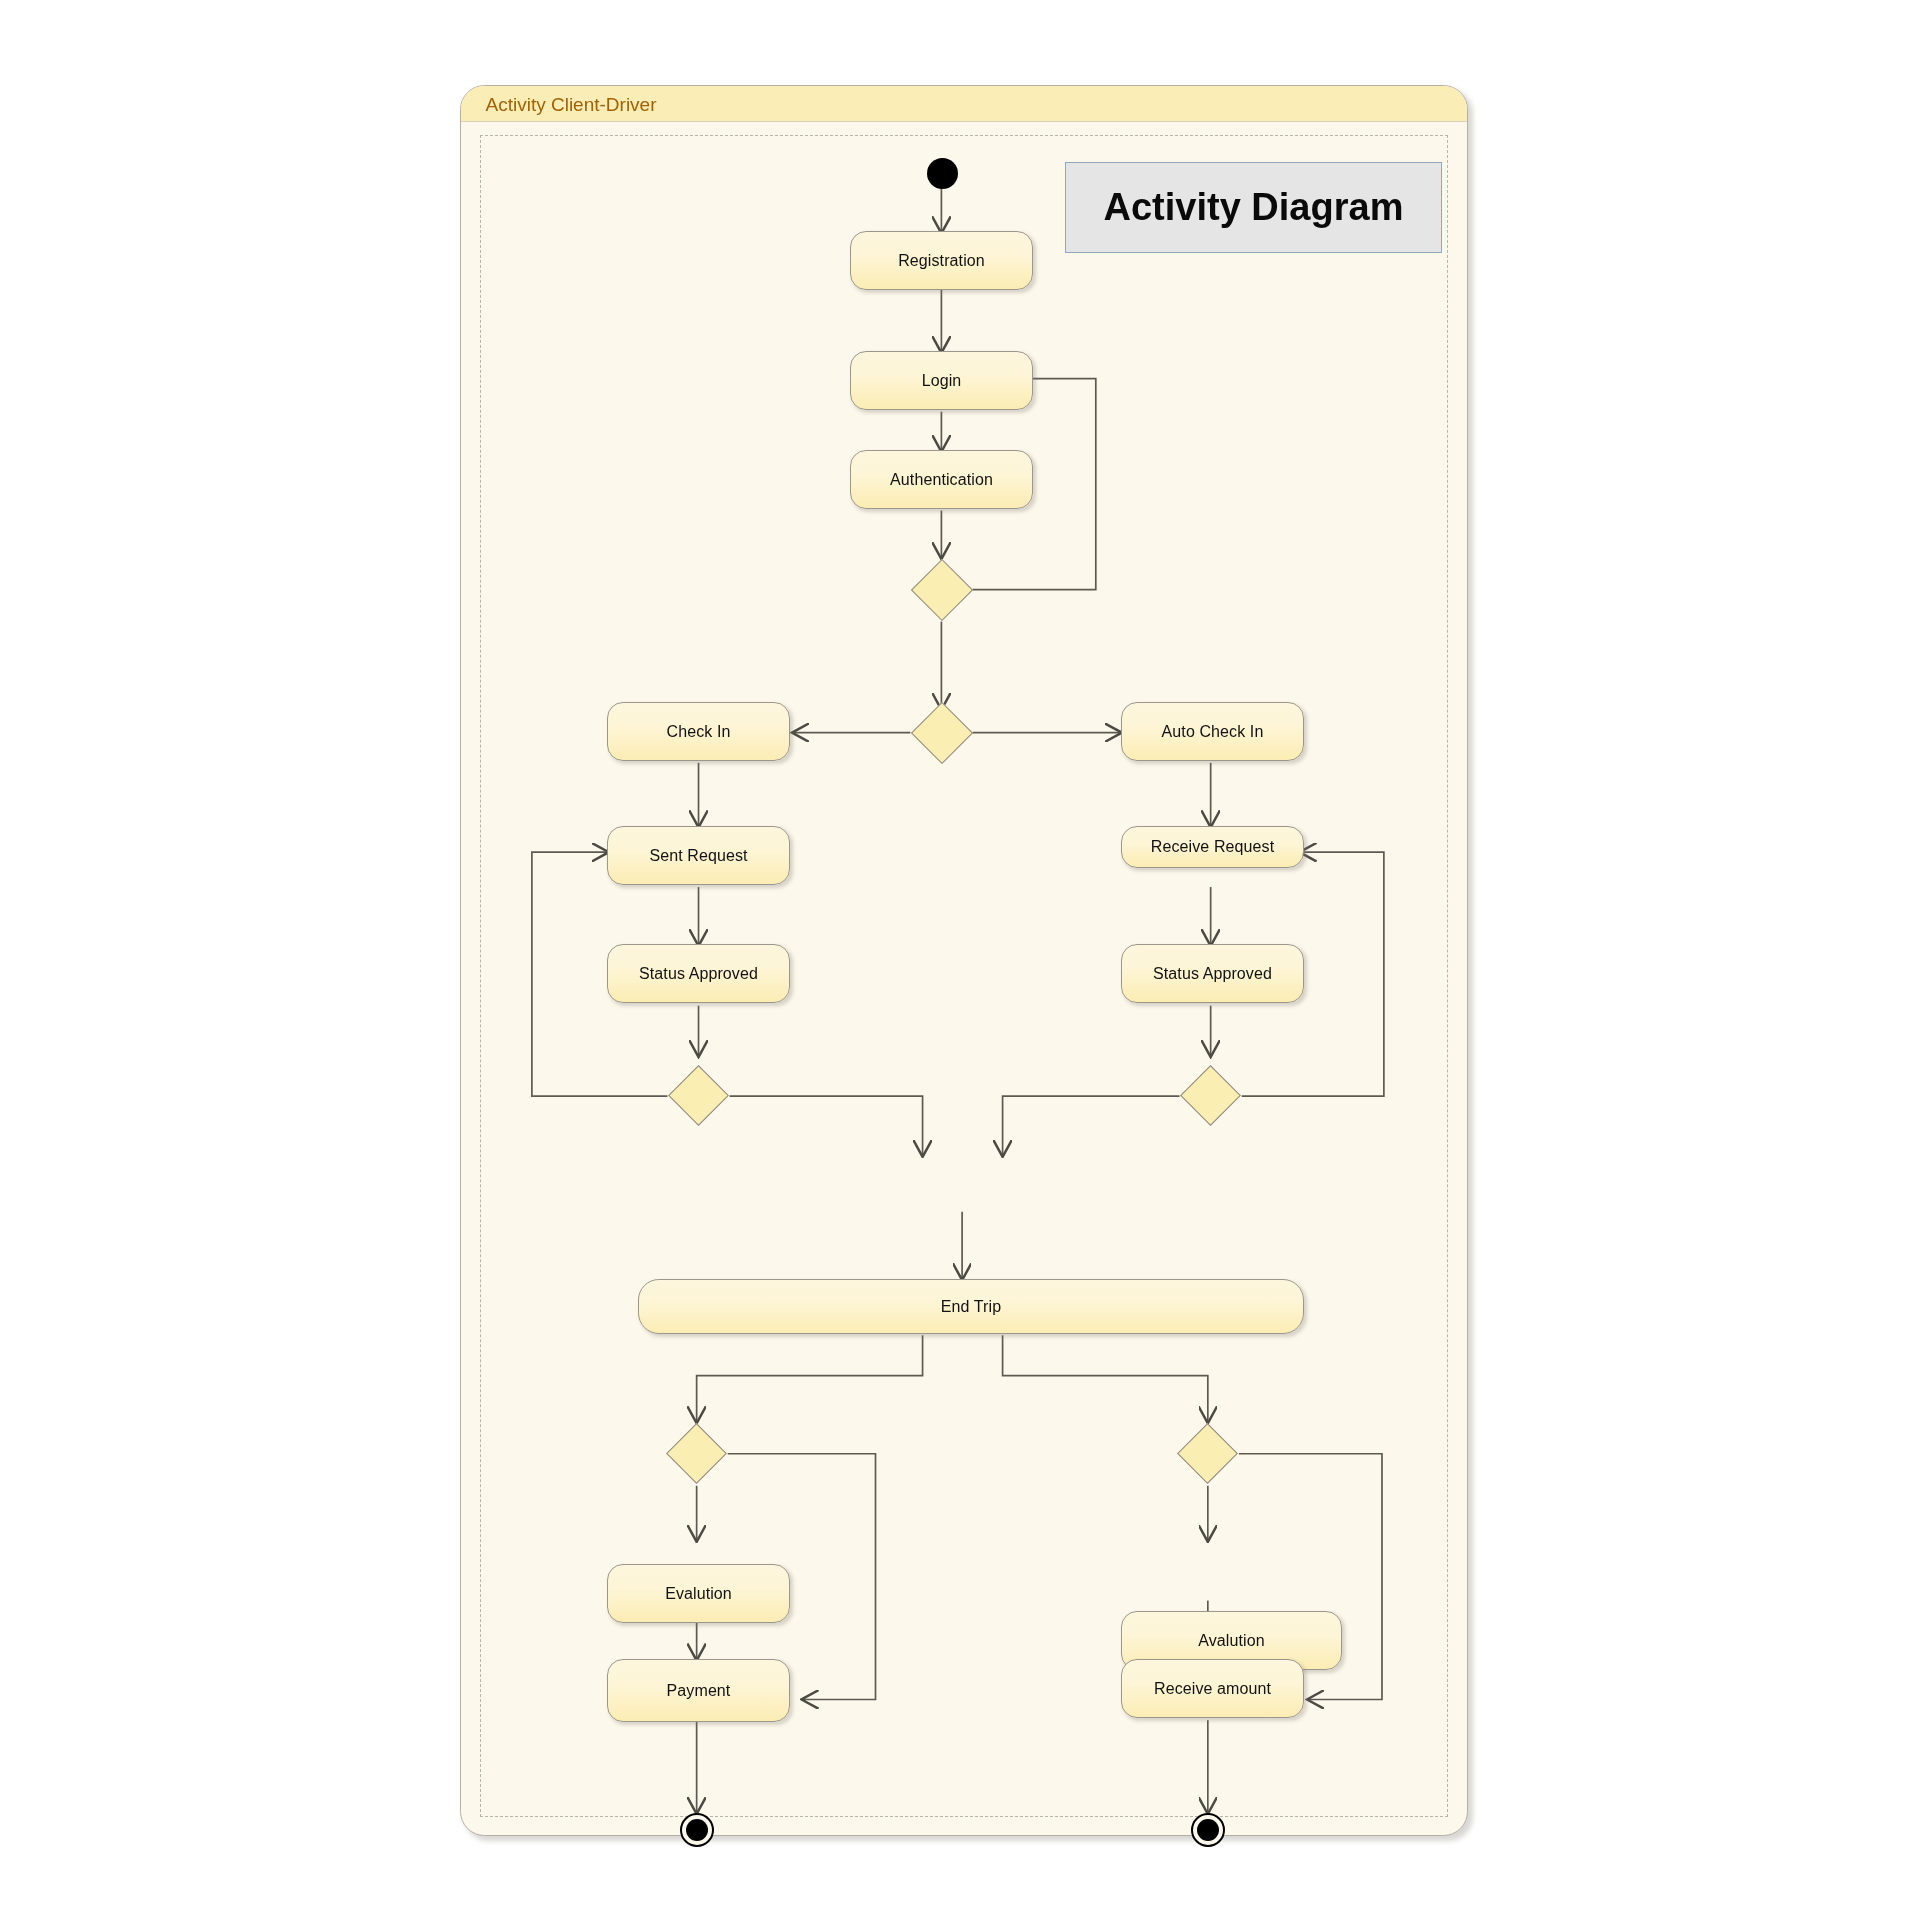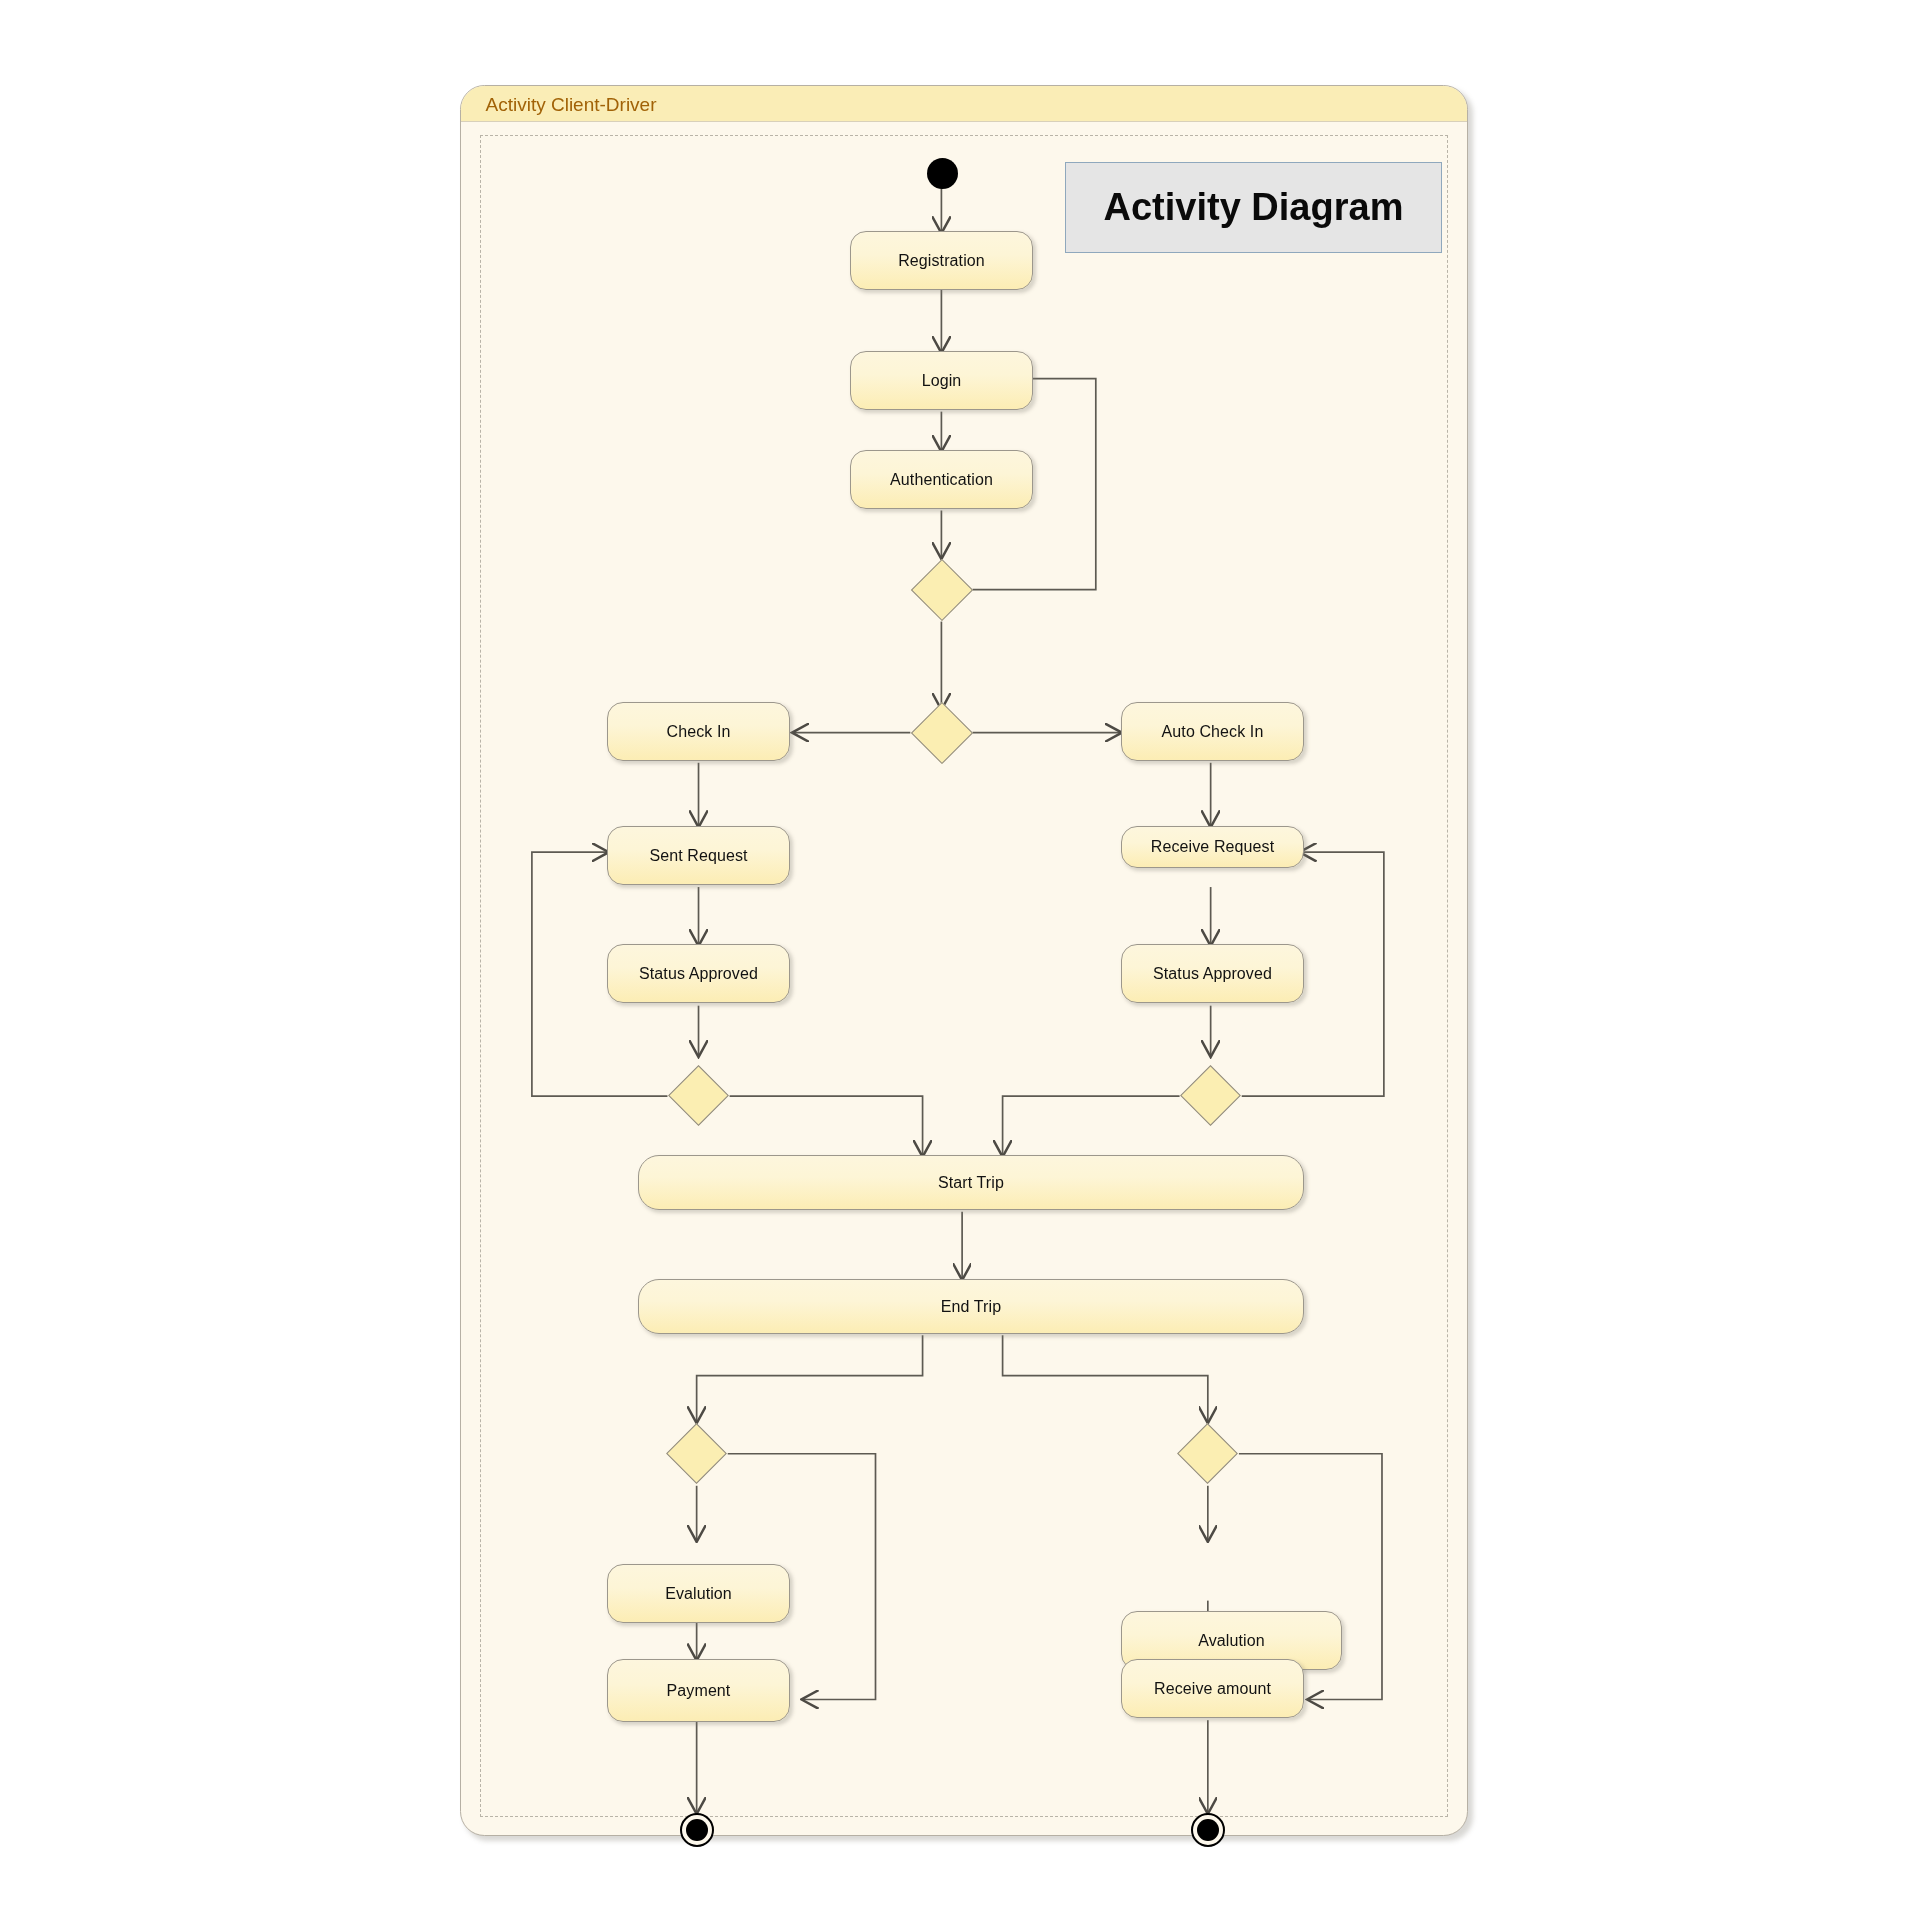--- a/index.html
+++ b/index.html
@@ -254,23 +254,20 @@
   </div>
 
   <div class="node" style="left:607px; top:944px; width:183px; height:59px;">
     <span class="node-label">Status Approved</span>
   </div>
 
   <div class="node" style="left:1121px; top:944px; width:183px; height:59px;">
     <span class="node-label">Status Approved</span>
   </div>
 
-  <div class="node wide" style="left:638px; top:1155px; width:666px; height:55px;">
-    <span class="node-label">Start Trip</span>
-  </div>
 
   <div class="node wide" style="left:638px; top:1279px; width:666px; height:55px;">
     <span class="node-label">End Trip</span>
   </div>
 
   <div class="node" style="left:607px; top:1564px; width:183px; height:59px;">
     <span class="node-label">Evalution</span>
   </div>
 
   <div class="node" style="left:1121px; top:1611px; width:221px; height:59px;">

